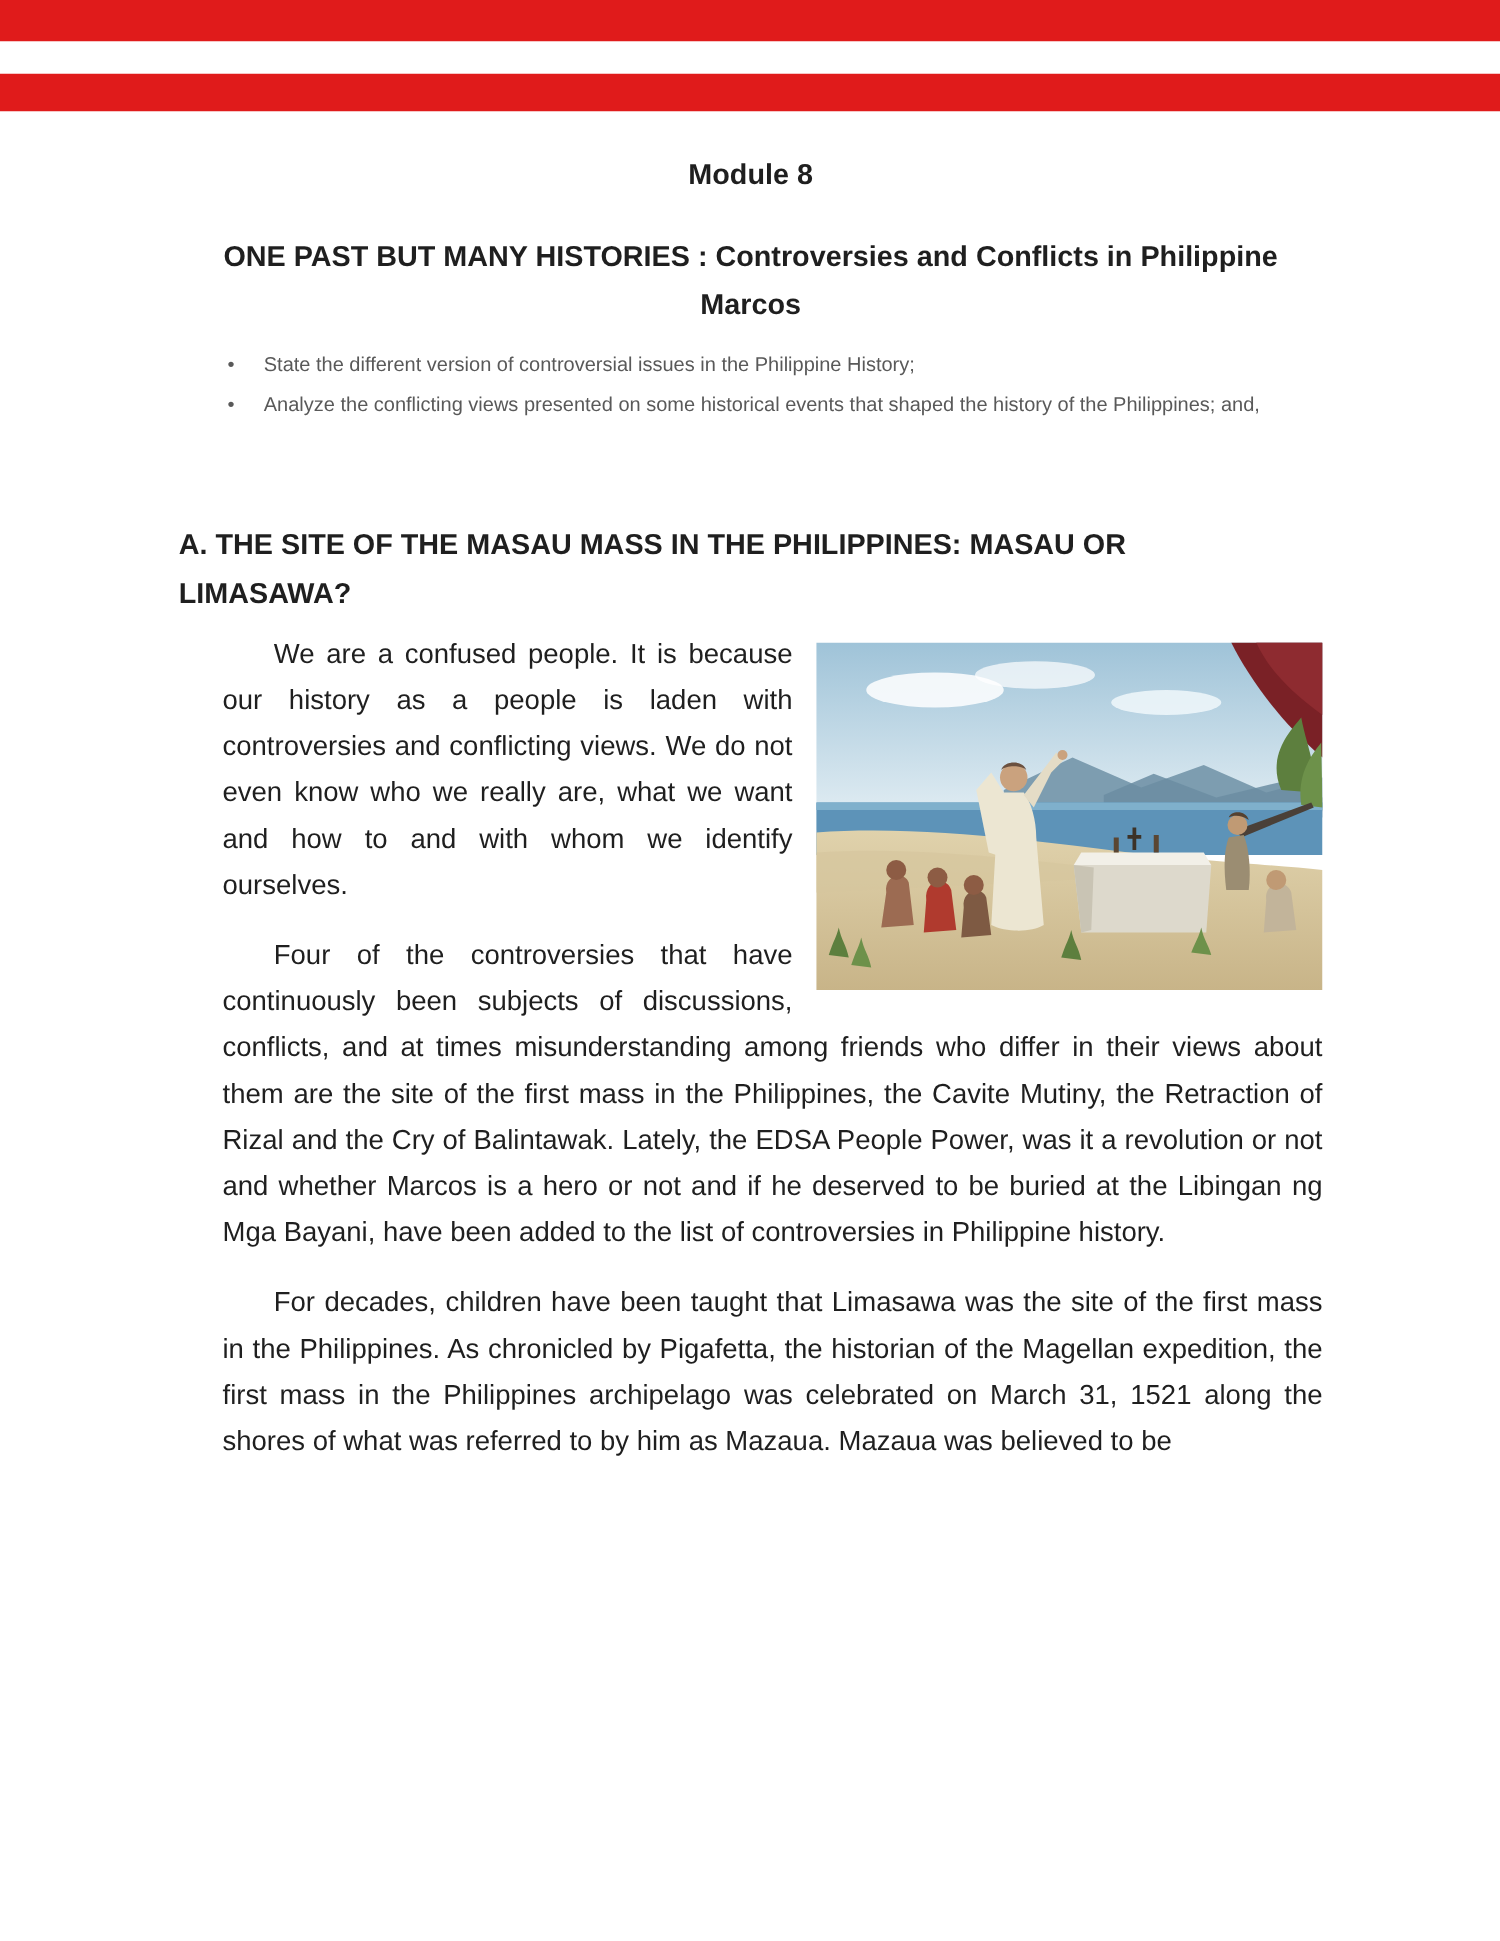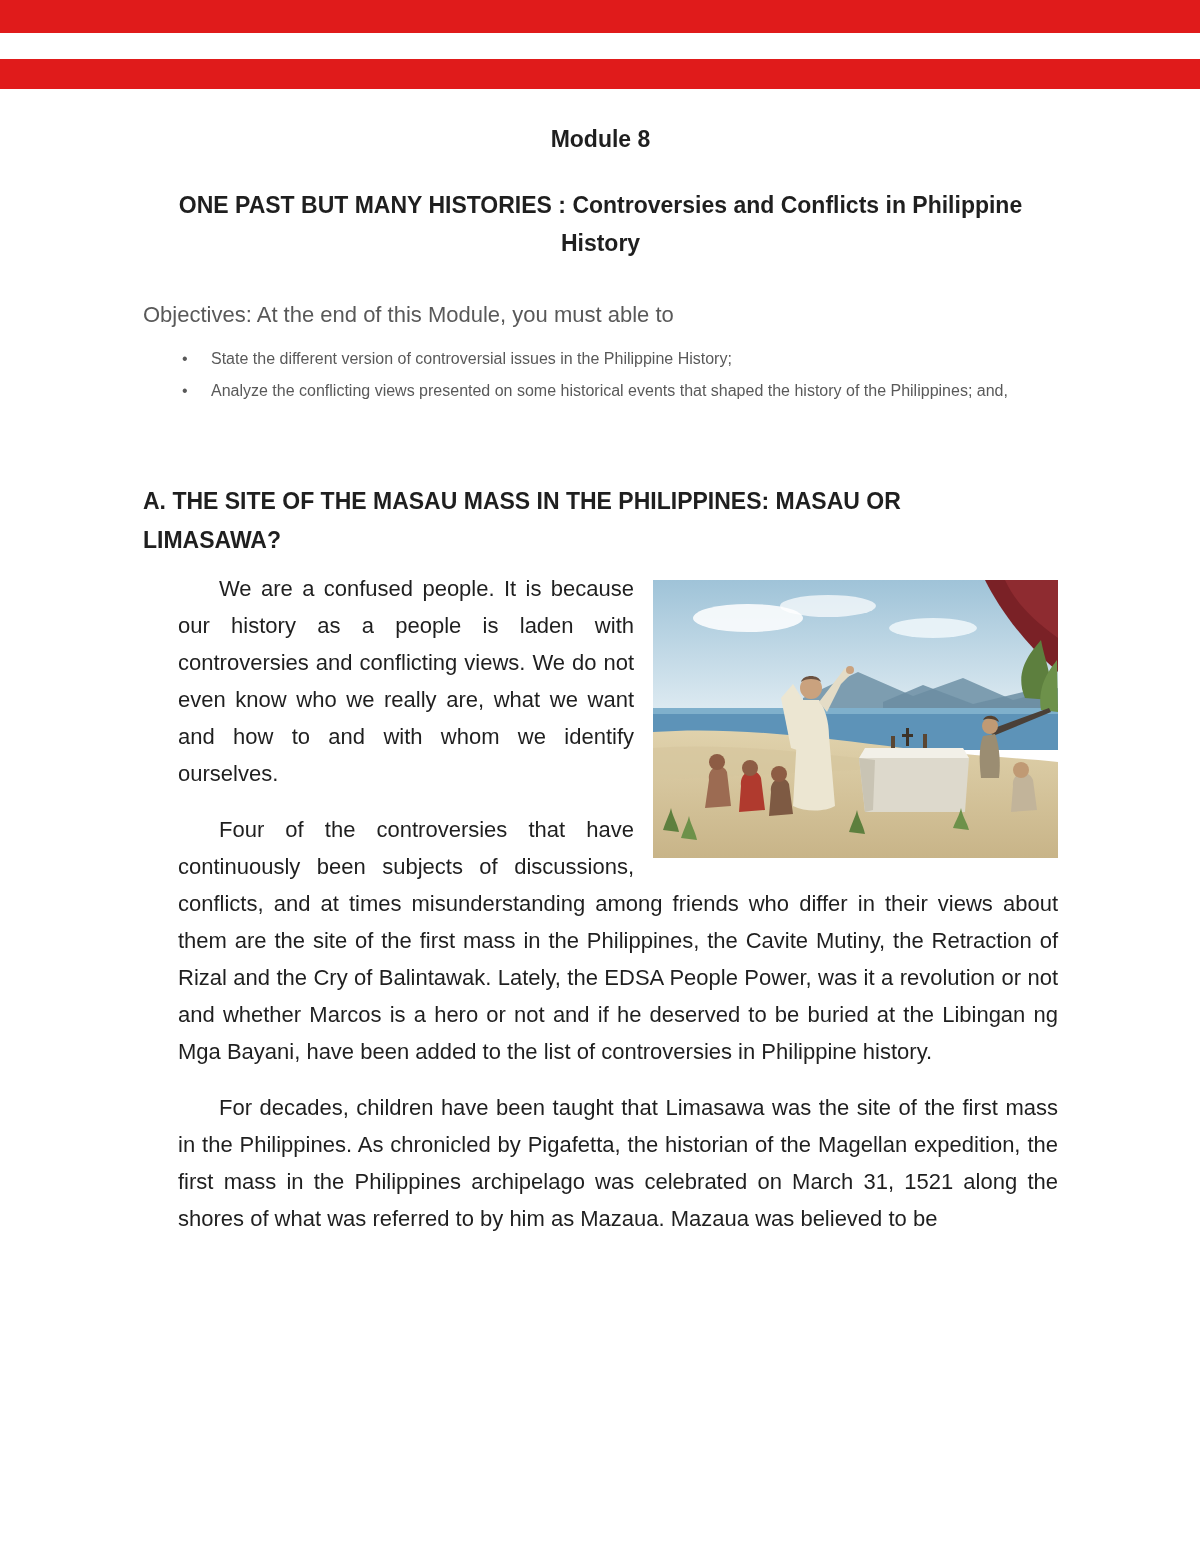--- a/index.html
+++ b/index.html
@@ -41,23 +41,22 @@
 </head>
 <body>
 
 <div class="red-bar bar1"></div>
 <div class="red-bar bar2"></div>
 
 <div class="content">
 
   <div class="module-label">Module 8</div>
 
-  <div class="doc-title">ONE PAST BUT MANY HISTORIES : Controversies and Conflicts in Philippine History</div>
+  <div class="doc-title">ONE PAST BUT MANY HISTORIES : Controversies and Conflicts in Philippine Marcos</div>
 
-  <div class="objectives-intro">Objectives: At the end of this Module, you must able to</div>
 
   <ul class="objectives">
     <li>State the different version of controversial issues in the Philippine History;</li>
     <li>Analyze the conflicting views presented on some historical events that shaped the history of the Philippines; and,</li>
   </ul>
 
   <h2 class="section-heading">A. THE SITE OF THE MASAU MASS IN THE PHILIPPINES: MASAU OR LIMASAWA?</h2>
 
   <div class="flow">
 

